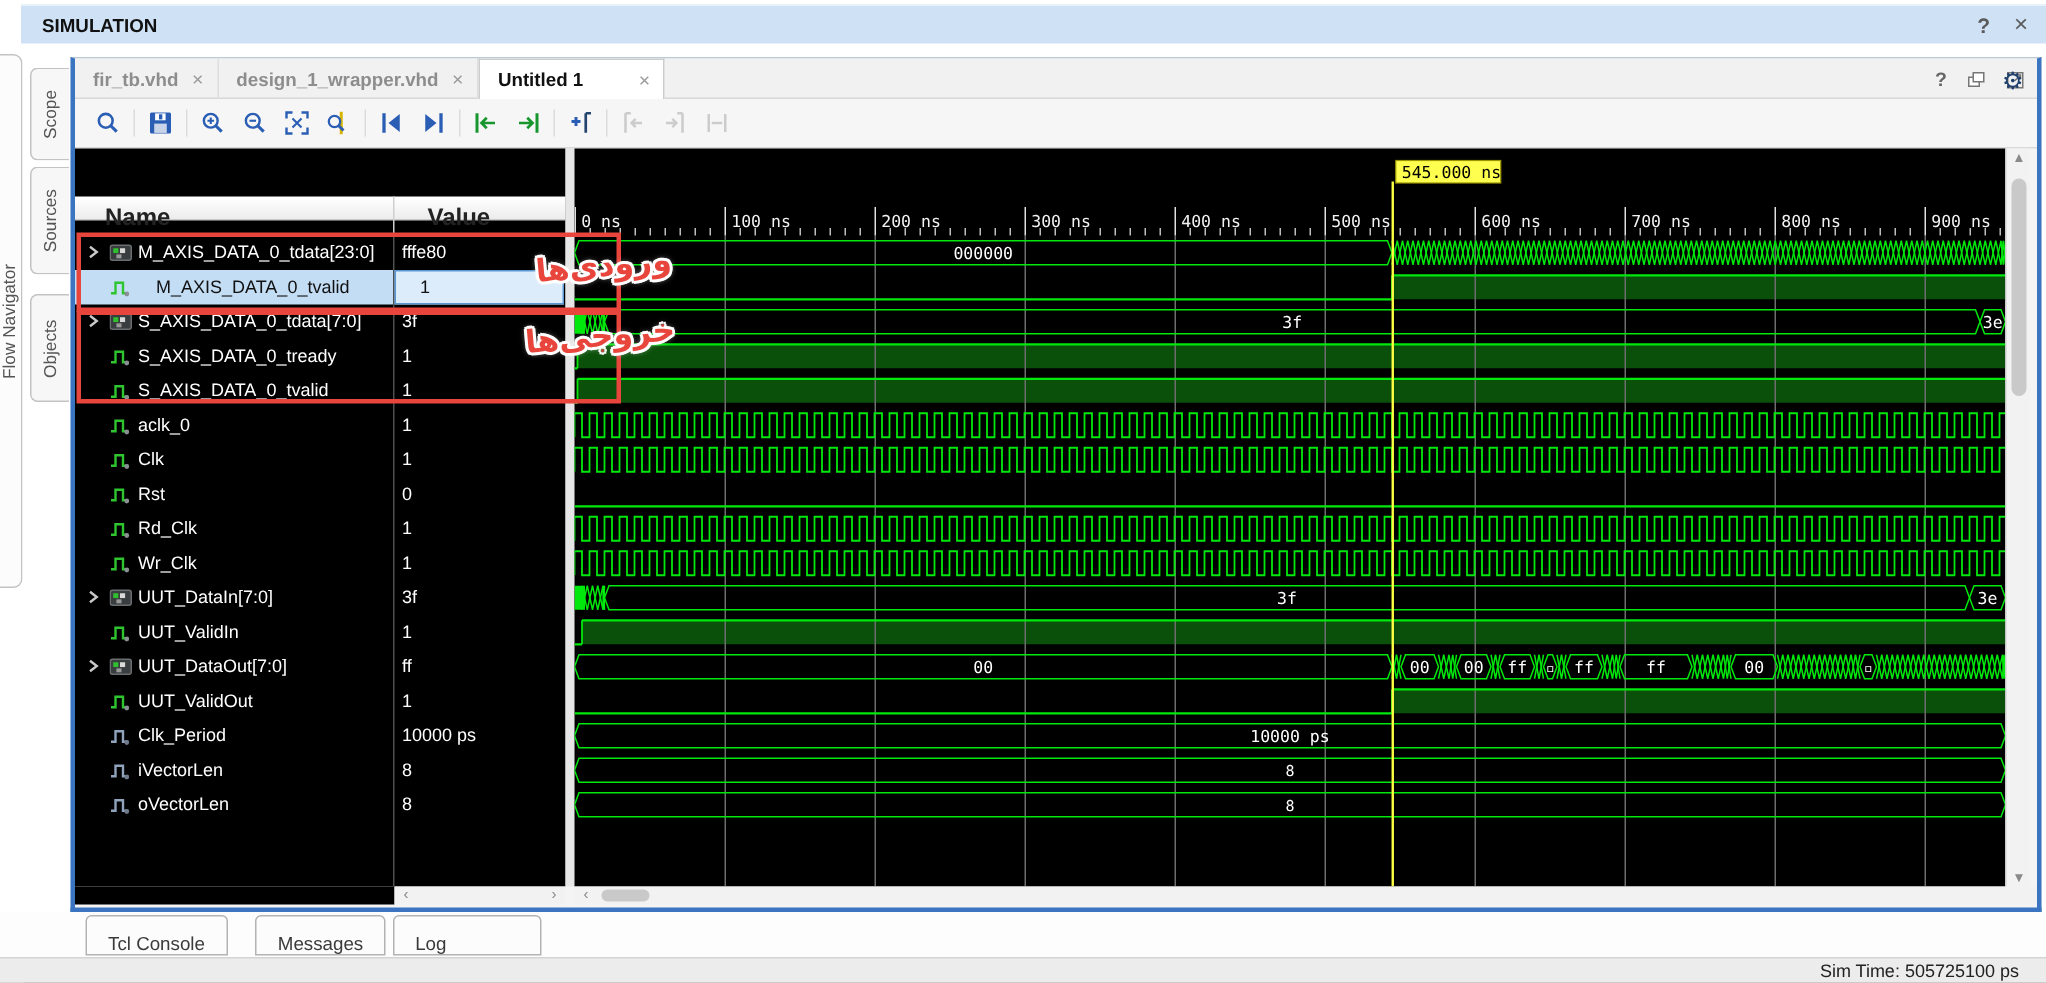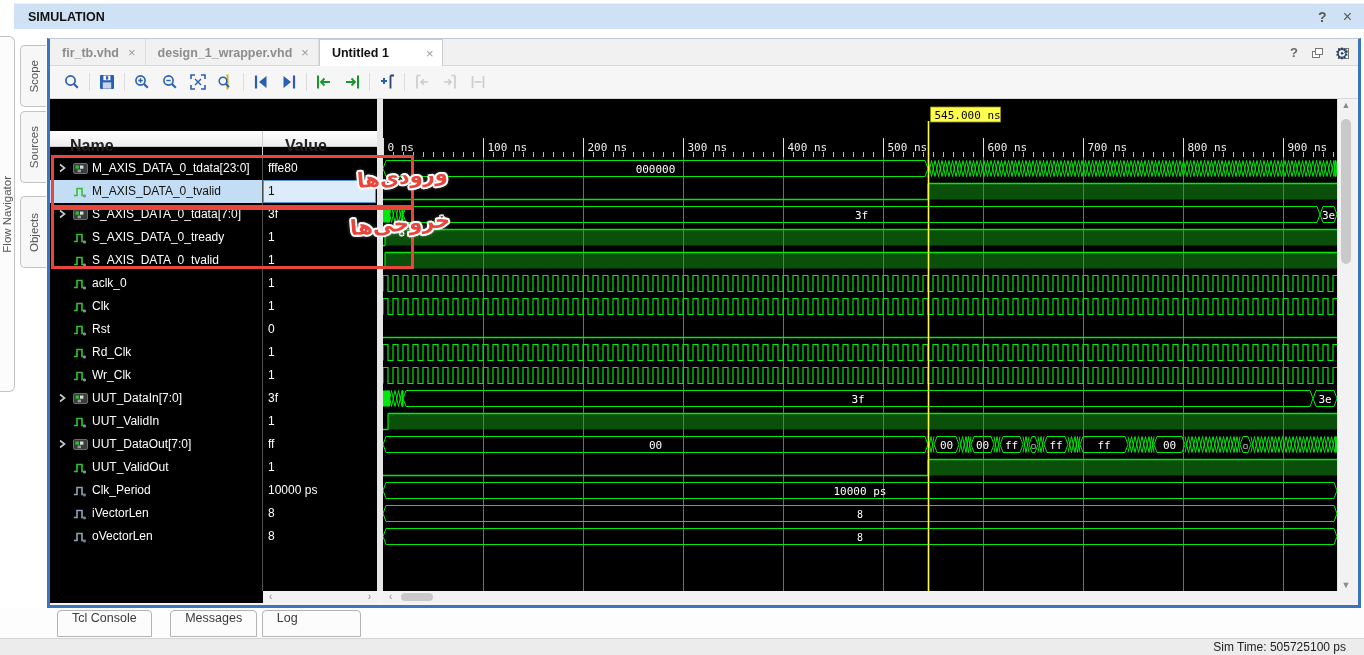--- a/index.html
+++ b/index.html
@@ -45,41 +45,41 @@
   .np-div-light{position:absolute;left:212px;top:32px;width:1px;height:26px;background:#cfcfcf;}
   .np-div-dark{position:absolute;left:212px;top:58px;width:1px;height:434px;background:#4f4f4f;}
   .rows{position:absolute;left:0;top:58px;width:327px;}
   .srow{position:relative;height:23px;font-size:12px;color:#fff;white-space:nowrap;cursor:default;}
   .srow .chev{position:absolute;left:8px;top:6px;}
   .srow .sicon{position:absolute;left:23px;top:5px;}
   .srow .slabel{position:absolute;left:42px;top:4px;}
   .srow .sval{position:absolute;left:218px;top:4px;}
   .srow.sel .nsel{position:absolute;left:0;top:0;width:212px;height:23px;background:#c3ddf5;}
   .srow.sel .vsel{position:absolute;left:213px;top:0;width:113px;height:23px;background:#dcecfa;border:1px solid #5a96d2;}
-  .srow.sel .slabel,.srow.sel .sval{color:#111;}
+  .srow.sel .slabel,.srow.sel .sval{color:#111;margin-left:12px;}
   .splitter{position:absolute;left:327px;top:60px;width:6px;height:492px;background:#e6e6e6;}
   .wavepanel{position:absolute;left:333px;top:60px;width:954px;height:492px;background:#000;}
   .vscroll{position:absolute;left:1287px;top:60px;width:16px;height:492px;background:#f2f2f2;border-left:1px solid #e0e0e0;}
   .vthumb{position:absolute;left:3px;top:20px;width:10px;height:145px;background:#c9c9c9;border-radius:5px;}
   .varrow{position:absolute;left:0;width:16px;text-align:center;font-size:9px;color:#8a8a8a;}
   .hsrow{position:absolute;left:0;top:552px;width:1308px;height:12px;}
   .hs-black{position:absolute;left:0;top:0;width:213px;height:12px;background:#000;}
   .hs-val{position:absolute;left:213px;top:0;width:114px;height:12px;background:#f2f2f2;color:#8a8a8a;font-size:10px;}
   .hs-wave{position:absolute;left:333px;top:0;width:975px;height:12px;background:#f2f2f2;color:#8a8a8a;font-size:10px;}
   .hs-arrow{position:absolute;top:0;line-height:12px;}
   .hthumb{position:absolute;left:18px;top:2px;width:32px;height:8px;background:#c9c9c9;border-radius:4px;}
   
   .redbox{position:absolute;border:3px solid #e8453c;z-index:40;pointer-events:none;}
   .fa-label{position:absolute;z-index:41;font-family:"DejaVu Sans",sans-serif;font-size:21px;font-weight:bold;color:#e8453c;
     transform:rotate(-5deg);pointer-events:none;
     text-shadow:-2px 0 0 #fff,2px 0 0 #fff,0 -2px 0 #fff,0 2px 0 #fff,-1.5px -1.5px 0 #fff,1.5px -1.5px 0 #fff,-1.5px 1.5px 0 #fff,1.5px 1.5px 0 #fff,0 0 5px #fff;}
   
   .btabs{position:absolute;left:0;top:608px;width:1364px;height:30px;background:#fdfdfd;}
   .btab{position:absolute;top:2px;height:27px;border:1px solid #b3b3b3;border-radius:4px 4px 0 0;background:#fcfcfc;
-    font-size:12.5px;color:#3a3a3a;display:flex;align-items:flex-start;padding:0 14px;}
+    font-size:12.5px;color:#3a3a3a;display:flex;align-items:flex-end;padding:0 14px;}
   .statusbar{position:absolute;left:0;top:638px;width:1364px;height:17px;background:#ececec;border-top:1px solid #d4d4d4;}
   .simtime{position:absolute;right:18px;top:1px;font-size:12px;color:#222;}
   svg{display:block;}
 </style>
 </head>
 <body>
 
 <div class="titlebar">
   <span style="font-weight:bold;">SIMULATION</span>
   <span class="tb-icons">

